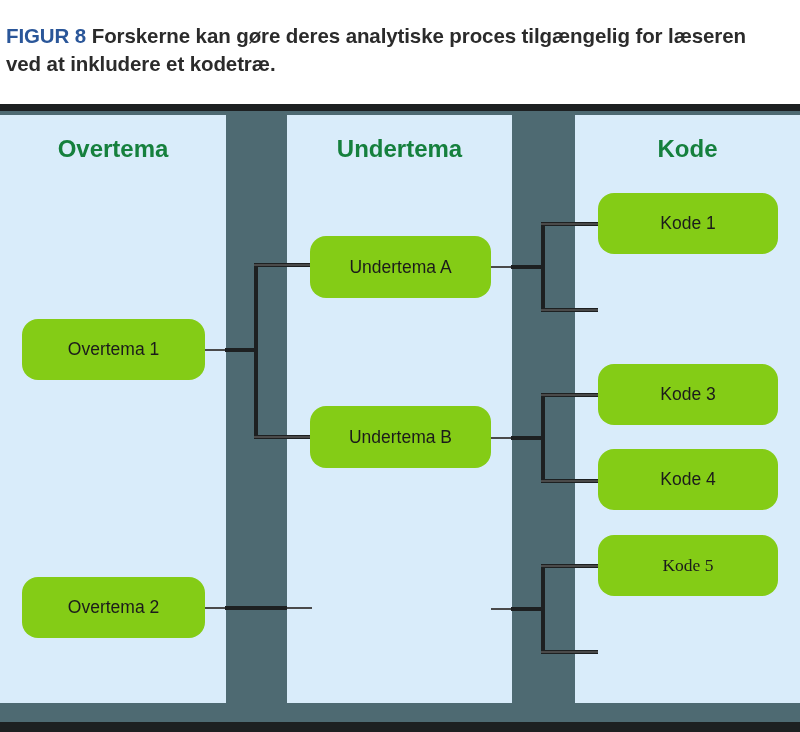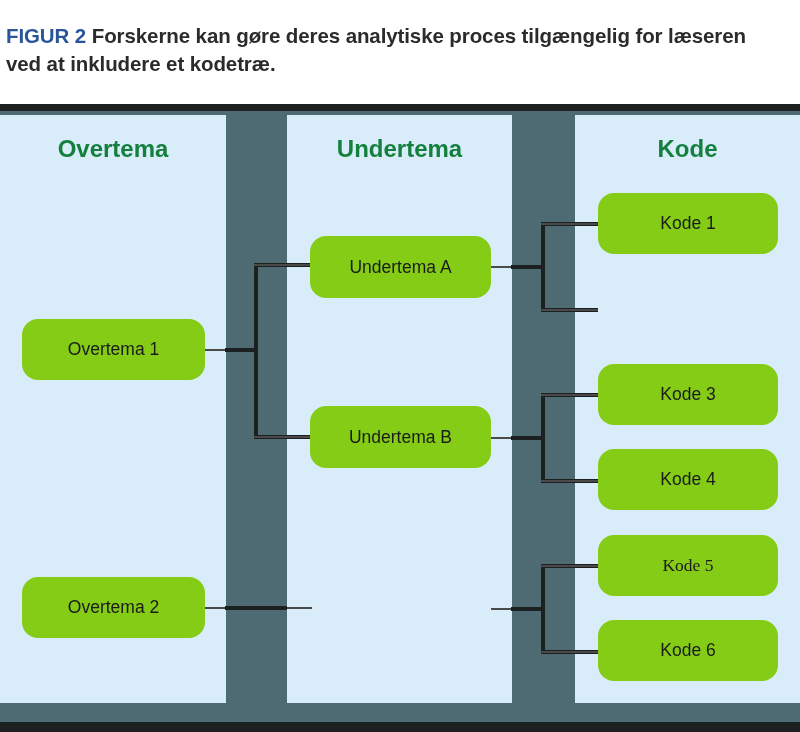--- a/index.html
+++ b/index.html
@@ -101,21 +101,21 @@
     height: 4px;
     background: #1d2021;
   }
 </style>
 </head>
 <body>
 
 <div id="figure-root">
 
   <div class="caption">
-    <span class="figlabel">FIGUR 2</span><span> Forskerne kan gøre deres analytiske proces tilgængelig for læseren ved at inkludere et kodetræ.</span>
+    <span class="figlabel">FIGUR 8</span><span> Forskerne kan gøre deres analytiske proces tilgængelig for læseren ved at inkludere et kodetræ.</span>
   </div>
 
   <div class="frame"></div>
 
   <div class="panel panel-1">
     <div class="panel-title">Overtema</div>
   </div>
   <div class="panel panel-2">
     <div class="panel-title">Undertema</div>
   </div>
@@ -161,15 +161,14 @@
   <div class="node" style="left:22px; top:319px; width:183px; height:61px;">Overtema 1</div>
   <div class="node" style="left:22px; top:577px; width:183px; height:61px;">Overtema 2</div>
 
   <div class="node" style="left:310px; top:236px; width:181px; height:62px;">Undertema A</div>
   <div class="node" style="left:310px; top:406px; width:181px; height:62px;">Undertema B</div>
 
   <div class="node" style="left:598px; top:193px; width:180px; height:61px;">Kode 1</div>
   <div class="node" style="left:598px; top:364px; width:180px; height:61px;">Kode 3</div>
   <div class="node" style="left:598px; top:449px; width:180px; height:61px;">Kode 4</div>
   <div class="node" style="left:598px; top:535px; width:180px; height:61px;font-family:Liberation Serif, serif;">Kode 5</div>
-  <div class="node" style="left:598px; top:620px; width:180px; height:61px;">Kode 6</div>
 
 </div>
 
 </body></html>

